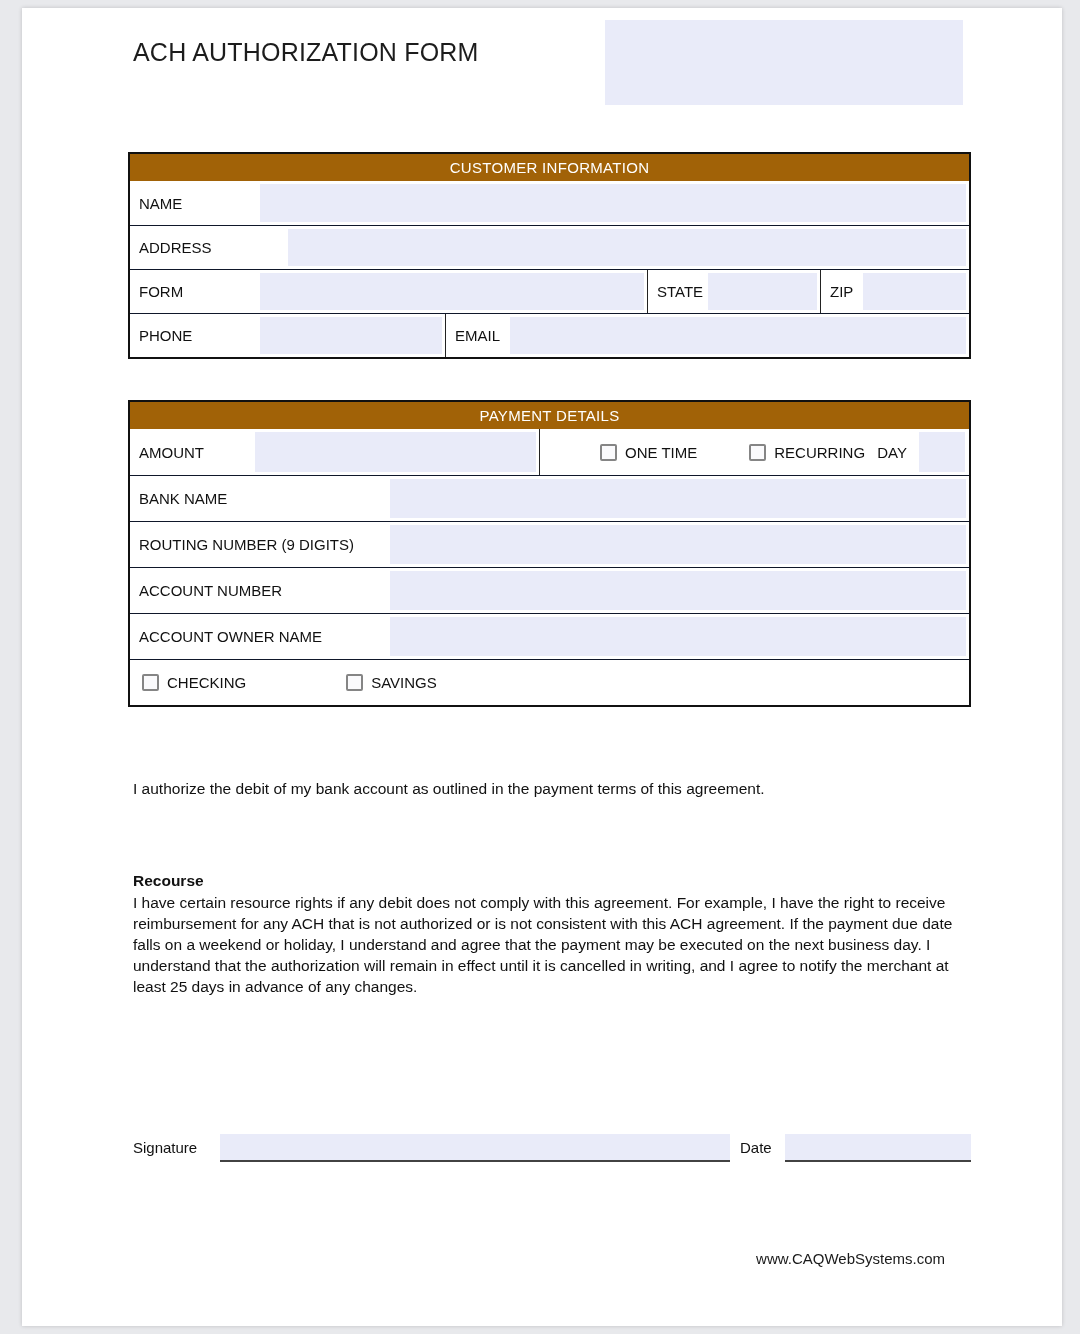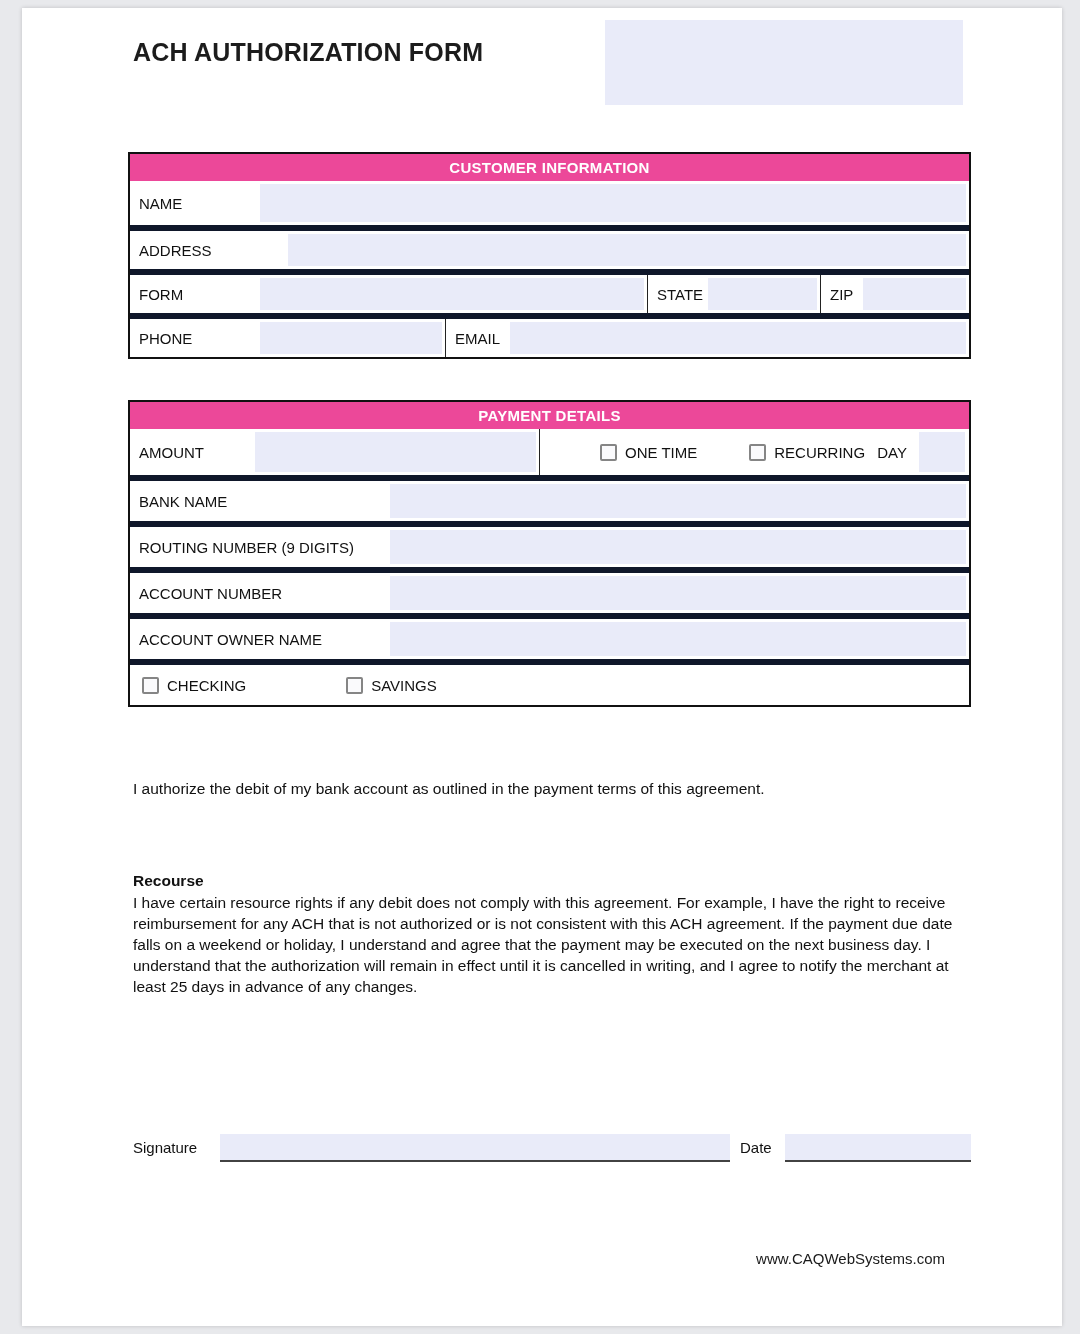--- a/index.html
+++ b/index.html
@@ -12,38 +12,38 @@
     color:#111;
   }
   .page {
     position:absolute; left:22px; top:8px;
     width:1040px; height:1318px;
     background:#ffffff;
     box-shadow:0 0 4px rgba(0,0,0,0.18);
   }
   .page-title {
     position:absolute; left:111px; top:30px;
-    font-size:25px; font-weight:bold; letter-spacing:0.2px; color:#1c1c1c;
+    font-size:25px; font-weight:normal; letter-spacing:0.2px; color:#1c1c1c;
   }
   .logo-box {
     position:absolute; left:583px; top:12px; width:358px; height:85px;
     background:#e9ebf9;
   }
 
   
   .form-table {
     position:absolute; left:106px; width:843px;
     border:2px solid #111; background:#fff;
   }
   .tbl-header {
-    height:27px; background:#ec4899; color:#fff;
+    height:27px; background:#a16207; color:#fff;
     display:flex; align-items:center; justify-content:center;
-    font-size:15px; font-weight:bold; letter-spacing:0.3px;
-  }
-  .row { display:flex; align-items:stretch; height:44px; border-top:6px solid #0f172a; }
+    font-size:15px; font-weight:normal; letter-spacing:0.3px;
+  }
+  .row { display:flex; align-items:stretch; height:44px; border-top:1px solid #0f172a; }
   .payment .row { height:46px; }
   .cell-label {
     display:flex; align-items:center; padding-left:9px;
     font-size:15px; color:#111; flex:0 0 auto; white-space:nowrap;
   }
   .cell-input { flex:1 1 auto; display:flex; padding:3px; min-width:0; }
   .field {
     flex:1 1 auto; min-width:0;
     background:#e9ebf9; border:0; outline:none;
     font-family:inherit; font-size:15px; color:#111; padding:0 6px;

